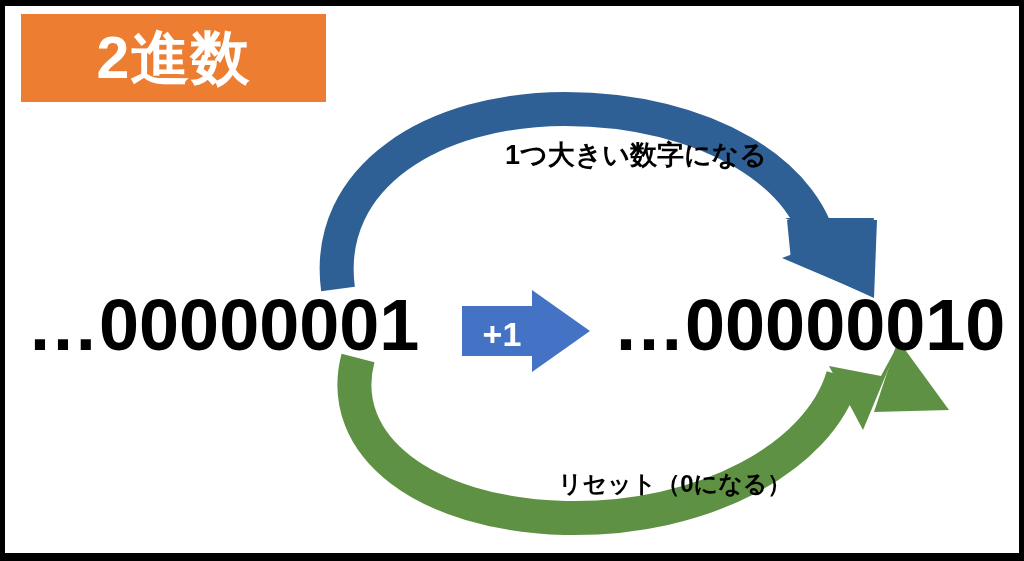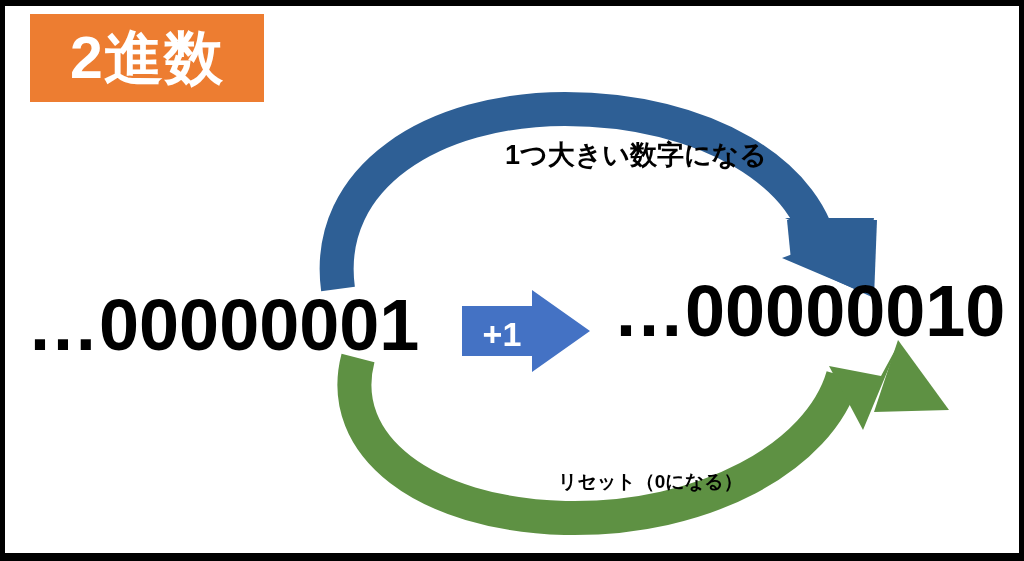--- a/index.html
+++ b/index.html
@@ -25,27 +25,26 @@
     left: 0; top: 0;
     width: 1014px;
     height: 547px;
   }
 
   
   .title-badge {
     position: absolute;
     left: 16px;
     top: 8px;
-    width: 234px;
+    width: 305px;
     height: 88px;
     background: #ED7D31;
     display: flex;
     align-items: center;
     justify-content: center;
-    margin-left: 9px;
   }
   .title-badge .title-text {
     color: #ffffff;
     font-size: 59px;
     font-weight: bold;
     letter-spacing: 1px;
     line-height: 1;
   }
 
   
@@ -57,21 +56,21 @@
     line-height: 1;
     white-space: nowrap;
     font-family: "Liberation Sans", sans-serif;
   }
   #binary-left {
     left: 22px;
     top: 283px;
   }
   #binary-right {
     left: 608px;
-    top: 269px;
+    top: 283px;
     text-align: center;
   }
 
   
   .plus-arrow {
     position: absolute;
     left: 457px;
     top: 291px;
     width: 128px;
     height: 86px;
@@ -98,21 +97,21 @@
     line-height: 1;
   }
   #label-top {
     left: 500px;
     top: 136px;
     font-size: 27px;
   }
   #label-bottom {
     left: 553px;
     top: 466px;
-    font-size: 19px;
+    font-size: 24px;
   }
 
   svg { display: block; }
 </style>
 </head>
 <body>
 
 <div id="slide">
 
   <div class="title-badge">

